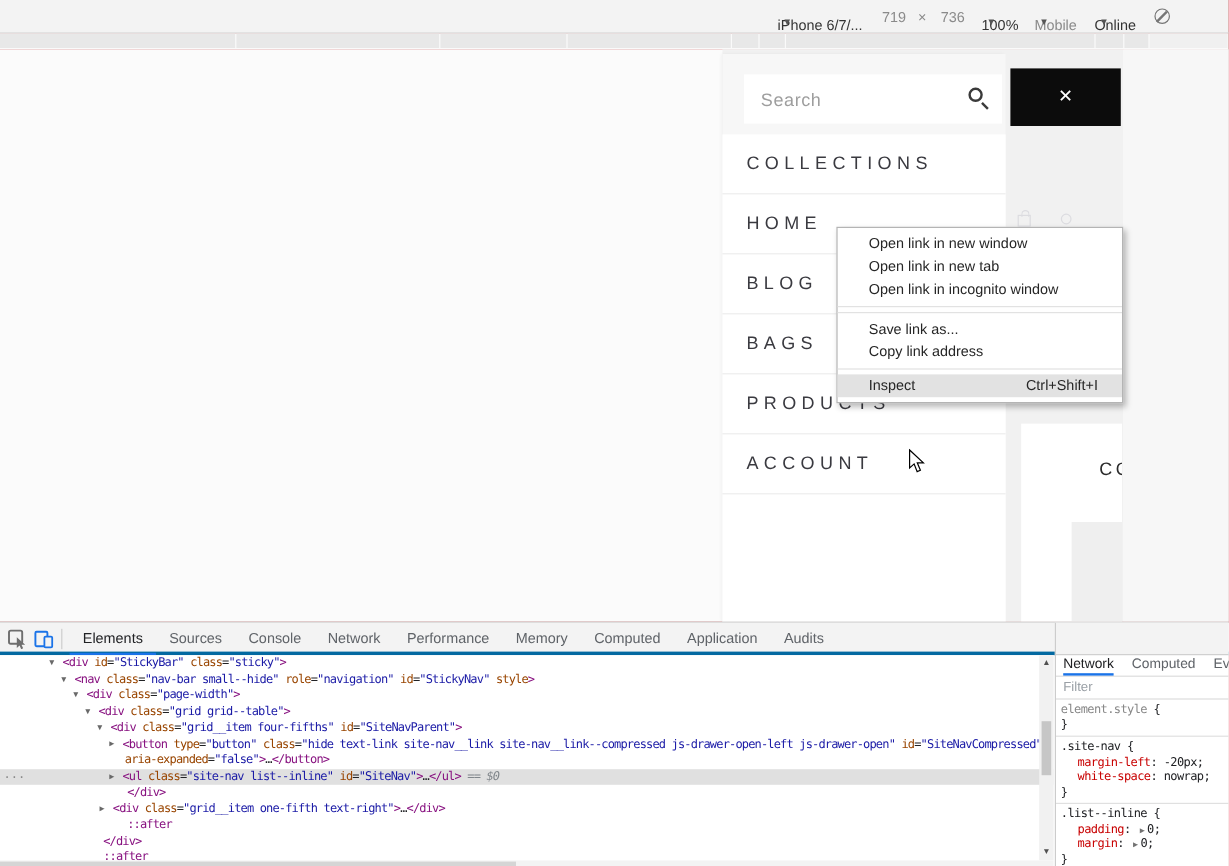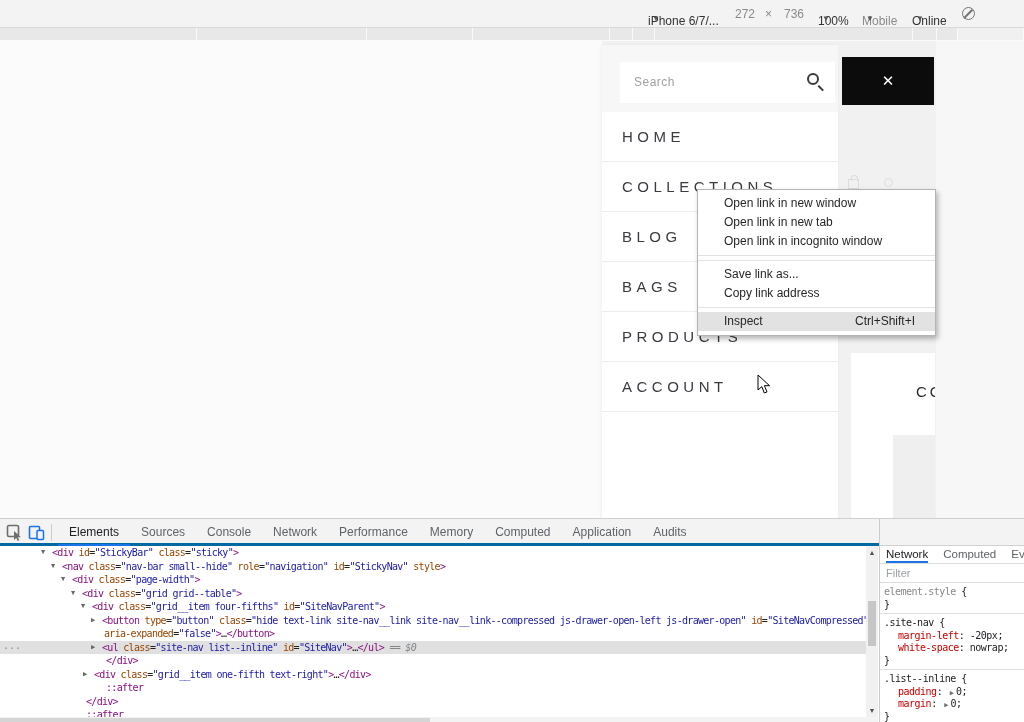--- a/index.html
+++ b/index.html
@@ -19,21 +19,21 @@
   .mq-seg { display:inline-block; height:12px; background:#e8e8e8; margin-right:1px; }
   .mq-seg.last { background:#f0f0f0; }
 
   
   .viewport { position:absolute; left:0; top:41px; width:1024px; height:477px; background:#fbfbfb; }
   .gray-zone { position:absolute; left:602px; top:0; width:334px; height:477px; background:#f1f1f1; }
   .right-strip { position:absolute; left:936px; top:0; width:88px; height:477px; background:#f7f7f7; }
 
   .drawer { position:absolute; left:602px; top:4px; width:236px; height:473px; background:#f7f7f7; box-shadow:-1px 0 3px rgba(0,0,0,0.05); }
   .search-box { position:absolute; left:18px; top:17px; width:215px; height:41px; background:#fff; }
-  .search-ph { position:absolute; left:14px; top:13px; font-size:12px; letter-spacing:0.5px; color:#9e9e9e; }
+  .search-ph { position:absolute; left:14px; top:13px; font-size:15px; letter-spacing:0.5px; color:#9e9e9e; }
   .mag-ico { position:absolute; right:16px; top:11px; width:12px; height:12px; border:2px solid #3a3a3a; border-radius:50%; }
   .mag-ico::after { content:""; position:absolute; left:10px; top:10px; width:7px; height:2px; background:#3a3a3a; transform:rotate(45deg); transform-origin:0 0; }
   .drawer-menu { position:absolute; left:0; top:67px; width:236px; height:406px; background:#fff; list-style:none; }
   .drawer-menu li { height:50px; line-height:50px; border-bottom:1px solid #ededed; padding-left:20px; font-size:15px; font-weight:500; letter-spacing:4.5px; color:#3a3a40; white-space:nowrap; overflow:hidden; }
   .close-btn { position:absolute; left:842px; top:16px; width:92px; height:48px; background:#0c0c0c; color:#fff; text-align:center; line-height:48px; font-size:15px; }
 
   .ghost-icons { position:absolute; left:848px; top:136px; width:60px; height:14px; }
   .ghost-bag { position:absolute; left:0; top:2px; width:11px; height:10px; border:1.5px solid #dcdce0; }
   .ghost-bag::before { content:""; position:absolute; left:2px; top:-5px; width:5px; height:5px; border:1.5px solid #dcdce0; border-bottom:none; border-radius:4px 4px 0 0; }
   .ghost-circle { position:absolute; left:36px; top:1px; width:9px; height:9px; border:1.5px solid #dcdce0; border-radius:50%; }
@@ -96,21 +96,21 @@
 </head>
 <body>
 
 <div class="screen">
 
   <div class="dev-toolbar">
     <span style="left:648px;">
         <span>iPhone 6/7/...</span>
         <span class="caret">▼</span>
       </span>
-    <span style="left:735px;" class="dim">272</span>
+    <span style="left:735px;" class="dim">719</span>
     <span style="left:765px;" class="dim">×</span>
     <span style="left:784px;" class="dim">736</span>
     <span style="left:818px;">
         <span>100%</span>
         <span class="caret">▼</span>
       </span>
     <span style="left:862px;" class="dim">
         <span>Mobile</span>
         <span class="caret">▼</span>
       </span>
@@ -126,22 +126,22 @@
   <div class="viewport">
     <div class="gray-zone"></div>
     <div class="right-strip"></div>
 
     <div class="drawer">
       <div class="search-box">
         <span class="search-ph">Search</span>
         <span class="mag-ico"></span>
       </div>
       <ul class="drawer-menu">
+          <li>COLLECTIONS</li>
           <li>HOME</li>
-          <li>COLLECTIONS</li>
           <li>BLOG</li>
           <li>BAGS</li>
           <li>PRODUCTS</li>
           <li>ACCOUNT</li>
         </ul>
     </div>
 
     <div class="close-btn">✕</div>
 
     <div class="ghost-icons">

